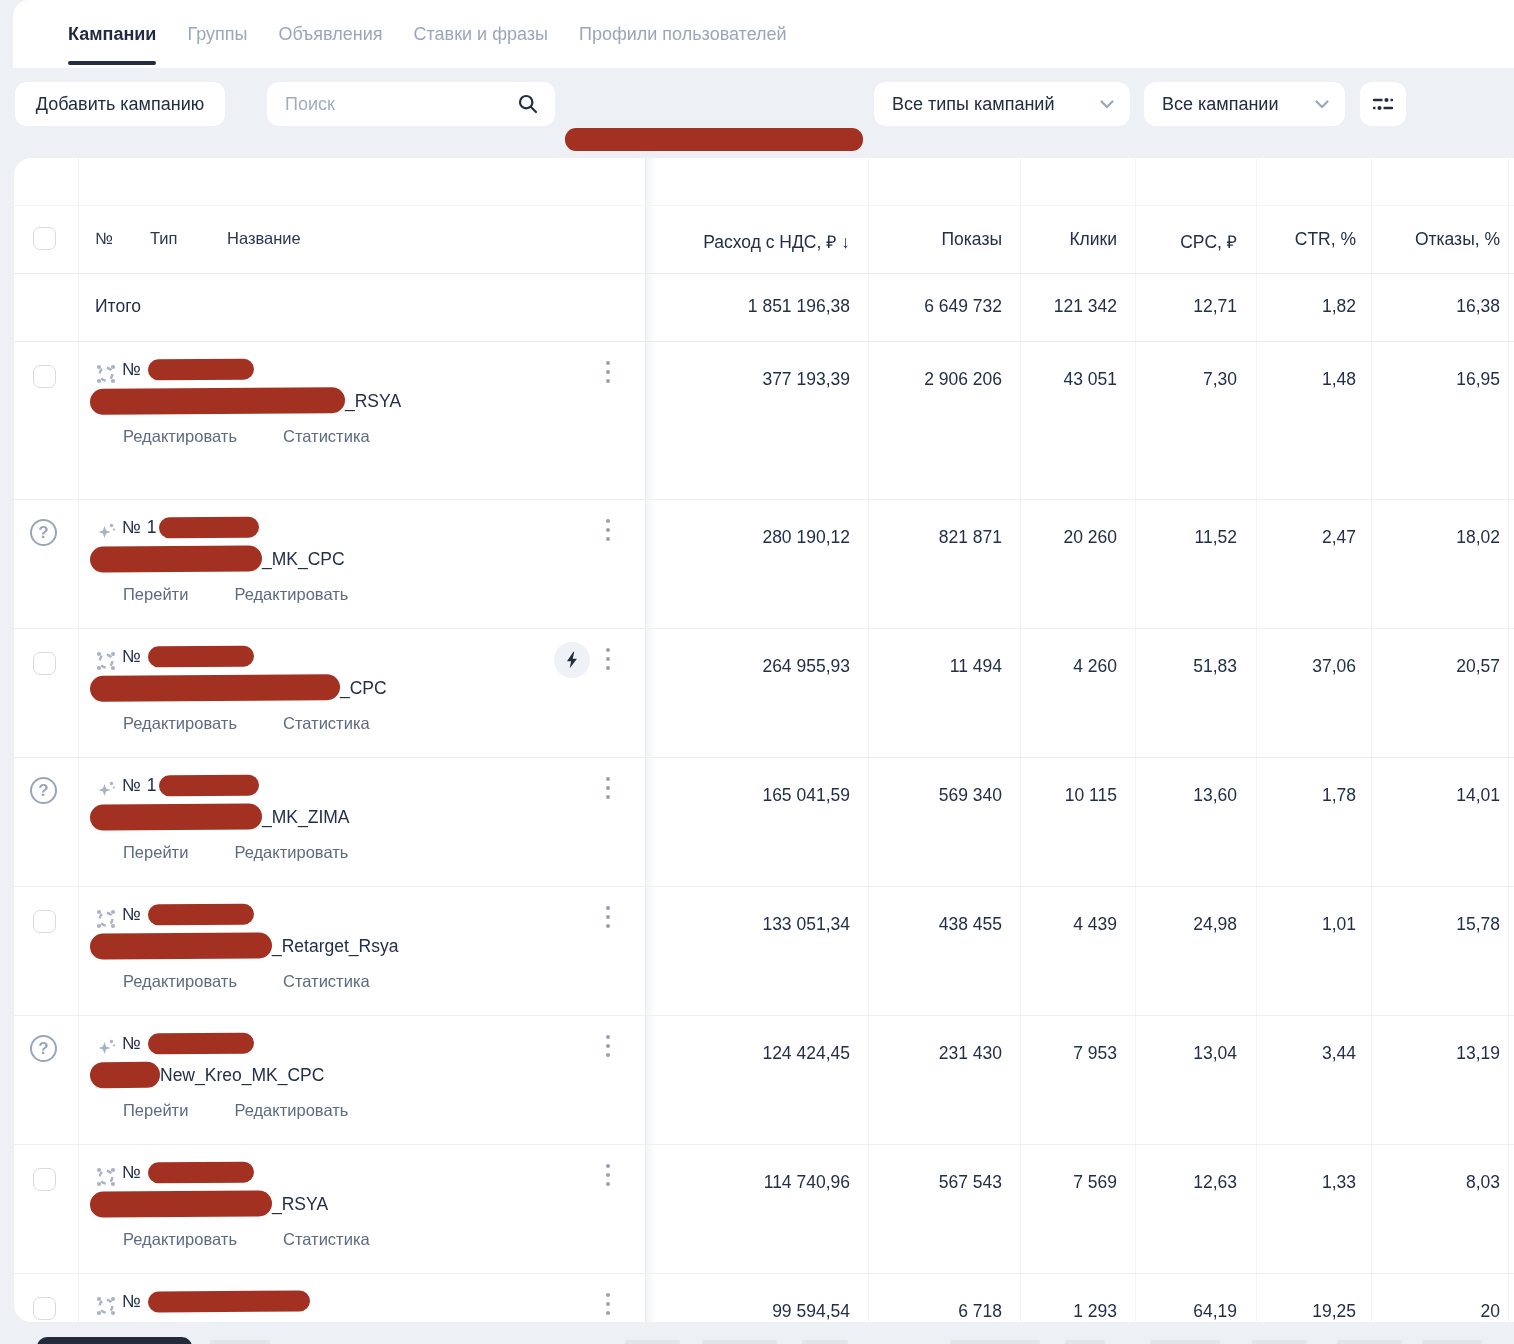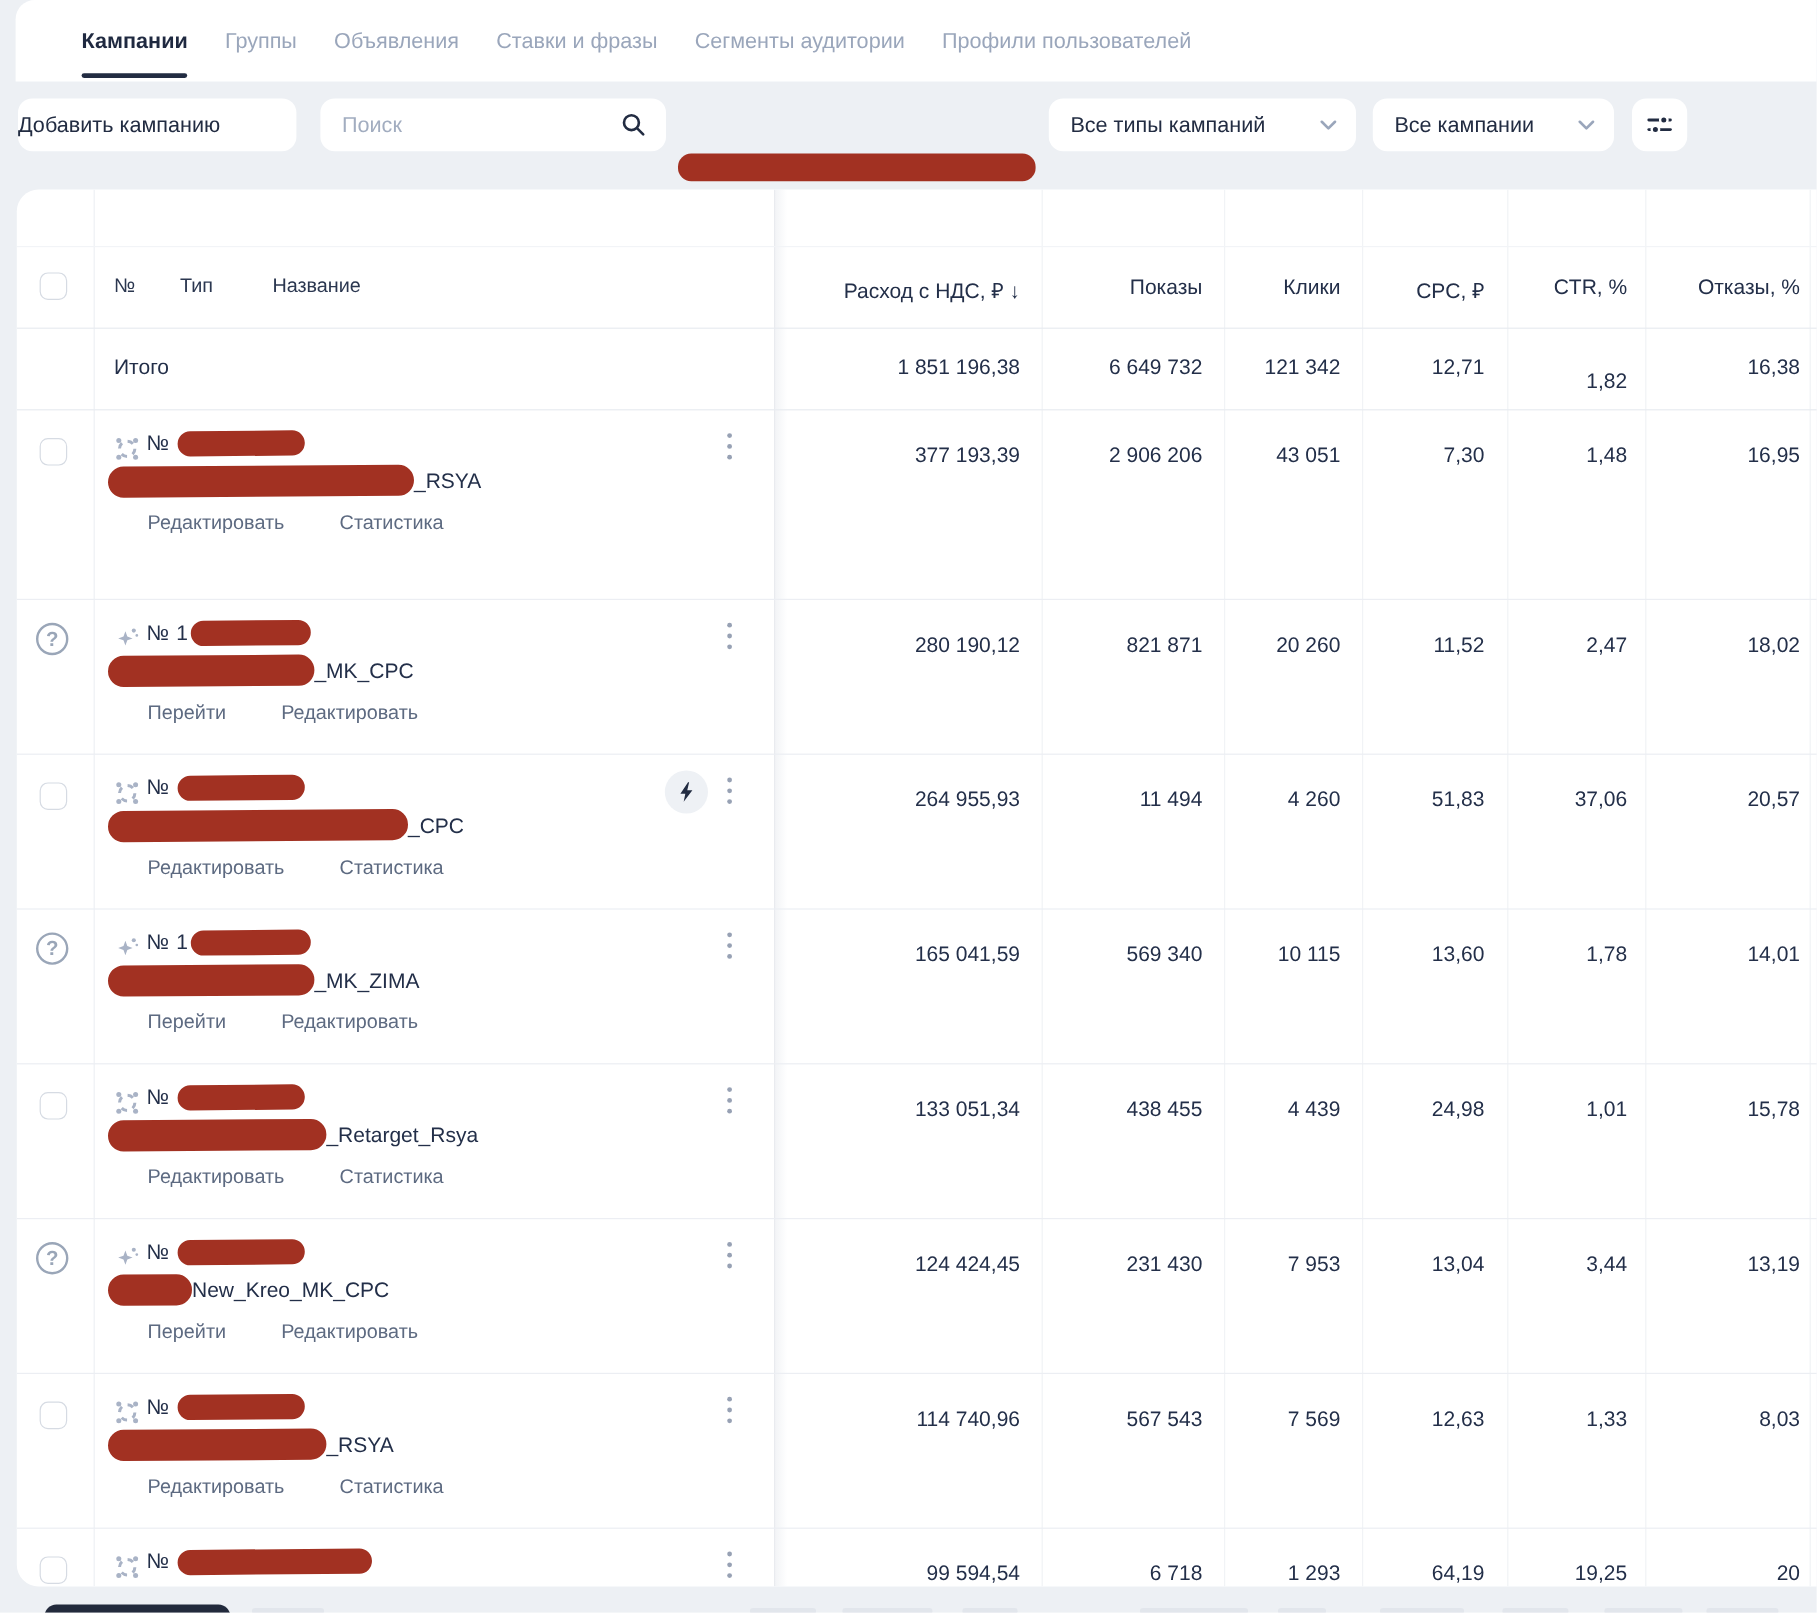--- a/index.html
+++ b/index.html
@@ -20,21 +20,21 @@
   
   .topstrip{position:absolute;left:13px;top:0;width:1501px;height:68px;background:var(--white);border-radius:16px 0 0 0;}
   .tabs{display:flex;align-items:center;height:100%;padding-left:55px;gap:31px;}
   .tab{position:relative;height:100%;display:flex;align-items:center;font-size:18px;font-weight:500;color:var(--muted);cursor:pointer;white-space:nowrap;}
   .tab.active{color:#1f2940;font-weight:700;}
   .tab.active::after{content:"";position:absolute;left:0;right:0;bottom:3px;height:4px;border-radius:2px;background:#222c42;}
 
   
   .pill{position:absolute;top:82px;height:44px;background:var(--white);border-radius:12px;display:flex;align-items:center;font-size:18px;font-weight:500;color:#222c42;}
   .pill .chev{margin-left:auto;}
-  .btn-add{left:15px;width:232px;justify-content:flex-start;cursor:pointer;}
+  .btn-add{left:15px;width:210px;justify-content:center;cursor:pointer;}
   .search{left:267px;width:288px;padding:0 16px 0 18px;}
   .search input{border:none;outline:none;background:transparent;width:210px;font-size:18px;color:#222c42;}
   .search input::placeholder{color:#a2adc0;font-weight:400;}
   .search .mag{margin-left:auto;}
   .datep{left:565px;width:293px;padding:0 16px 0 18px;cursor:pointer;}
   .typesel{left:874px;width:256px;padding:0 16px 0 18px;cursor:pointer;}
   .campsel{left:1144px;width:201px;padding:0 16px 0 18px;cursor:pointer;}
   .filterbtn{left:1360px;width:46px;justify-content:center;cursor:pointer;}
 
   .redbar{position:absolute;left:565px;top:128px;width:298px;height:23px;border-radius:11px;background:var(--red);}
@@ -88,23 +88,20 @@
       <div class="tab">
           <span>Группы</span>
         </div>
       <div class="tab">
           <span>Объявления</span>
         </div>
       <div class="tab">
           <span>Ставки и фразы</span>
         </div>
       <div class="tab">
-          <span>Сегменты аудитории</span>
-        </div>
-      <div class="tab">
           <span>Профили пользователей</span>
         </div>
     </div>
   </div>
 
   <div class="pill btn-add">
       <span>Добавить кампанию</span>
     </div>
 
   <div class="pill search">
@@ -176,21 +173,21 @@
       <span class="hlabel val c4" style="top:24px">CTR, %</span>
       <span class="hlabel val c5" style="top:24px">Отказы, %</span>
     </div>
 
     <div class="totrow">
       <span class="totlabel">Итого</span>
       <span class="val c0" style="top:23px">1 851 196,38</span>
       <span class="val c1" style="top:23px">6 649 732</span>
       <span class="val c2" style="top:23px">121 342</span>
       <span class="val c3" style="top:23px">12,71</span>
-      <span class="val c4" style="top:34px">1,82</span>
+      <span class="val c4" style="top:23px">1,82</span>
       <span class="val c5" style="top:23px">16,38</span>
     </div>
 
     <div class="trow" style="top:183px;height:158px">
       <div class="cbox" style="left:19px;top:24px"></div>
       <svg class="ticon" width="22" height="22" viewBox="0 0 22 22">
           <circle cx="11" cy="11" r="6.4" fill="none" stroke="#a9b3c6" stroke-width="2.5" stroke-dasharray="5 5.1"></circle>
           <circle cx="4" cy="4" r="2.1" fill="#a9b3c6"></circle>
           <circle cx="18" cy="4" r="2.1" fill="#a9b3c6"></circle>
           <circle cx="4" cy="18" r="2.1" fill="#a9b3c6"></circle>

